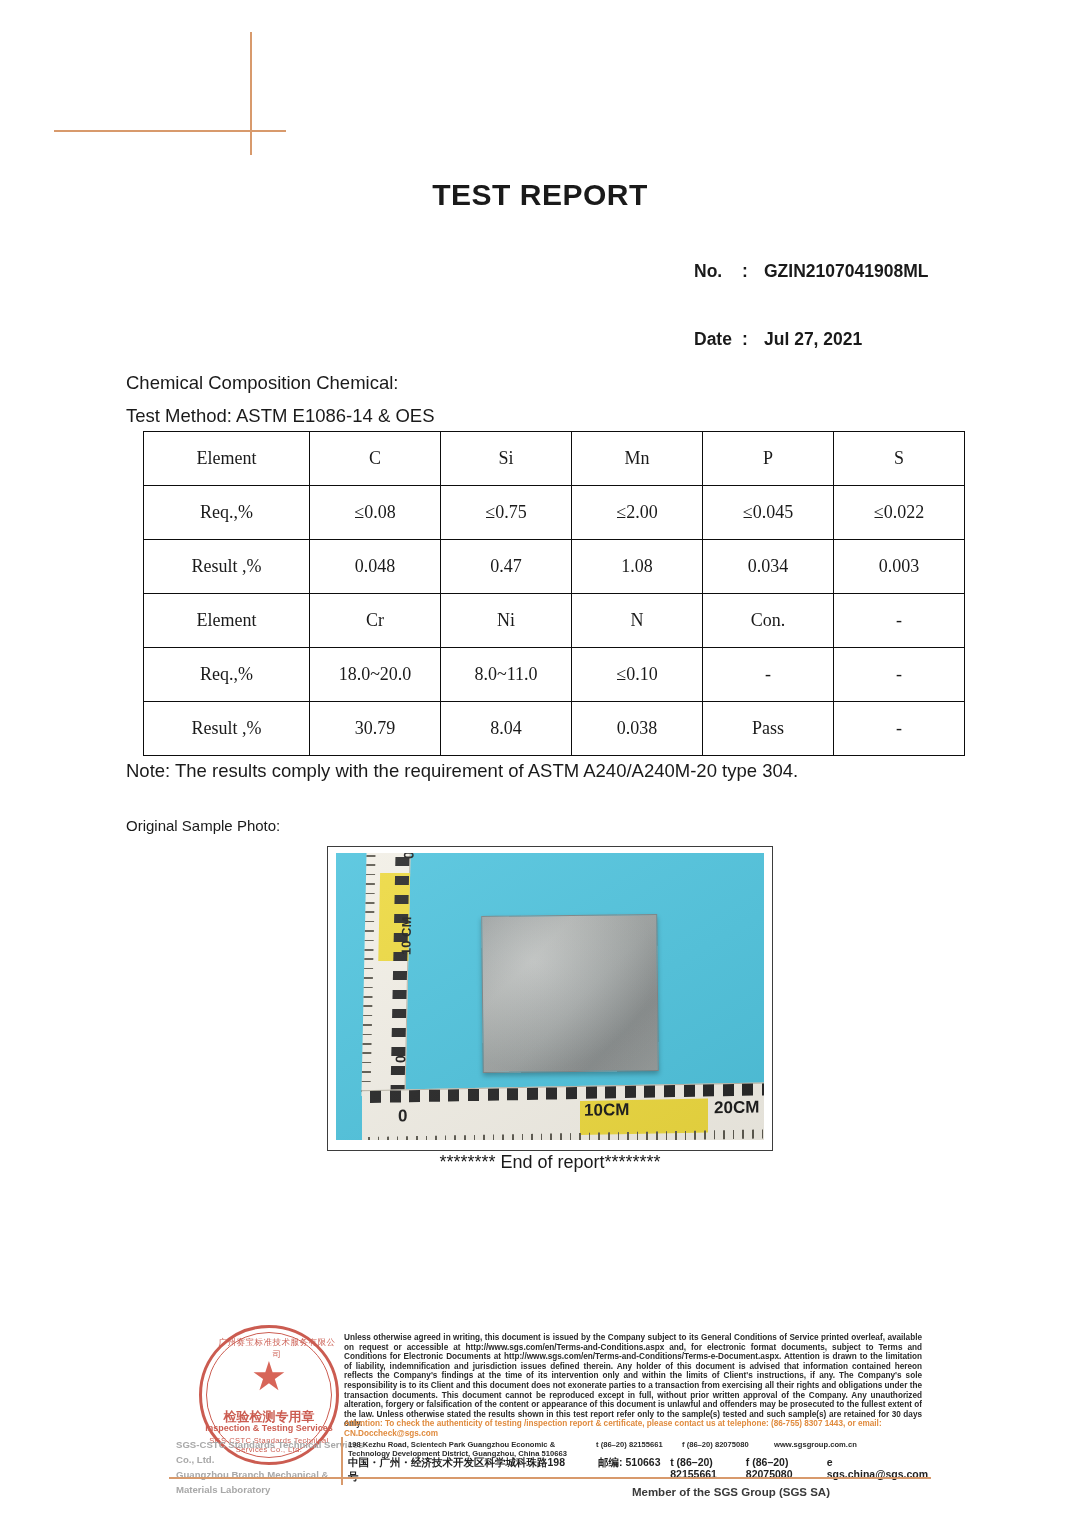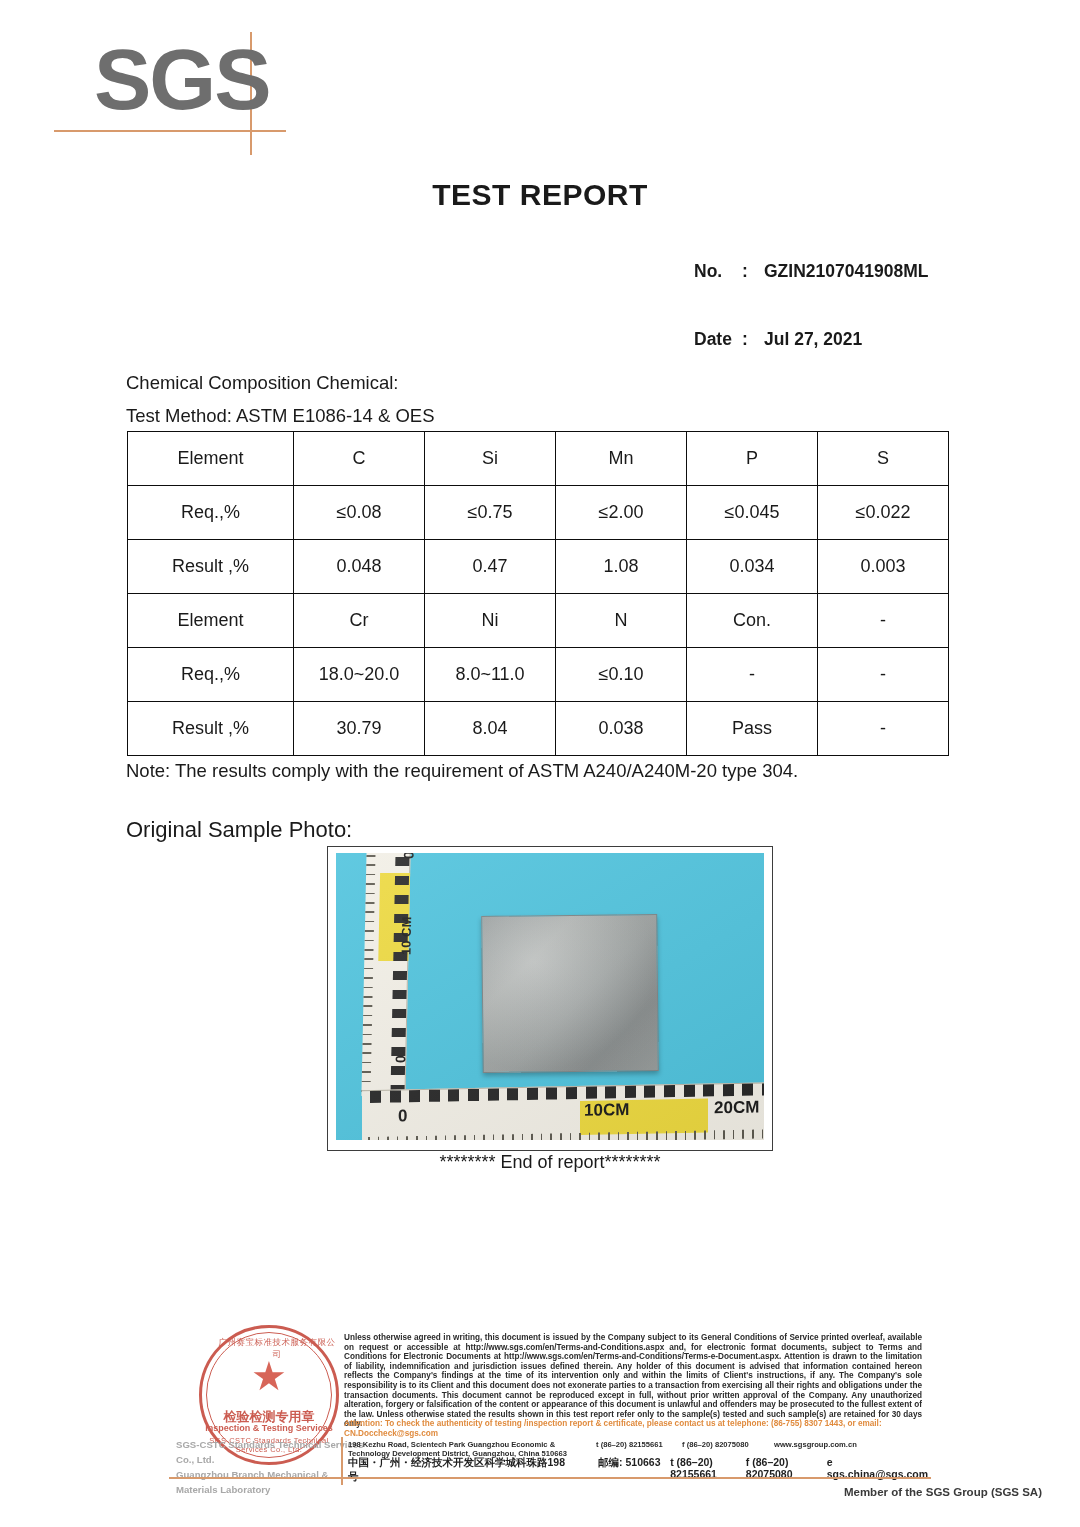--- a/index.html
+++ b/index.html
@@ -38,38 +38,39 @@
   
   #section-title {
     position:absolute; left:126px; top:372px; font-size:18.5px;
   }
   #method-line {
     position:absolute; left:126px; top:405px; font-size:18.5px;
   }
 
   
   #comp-table {
-    position:absolute; left:127px; top:431px;
+    position:absolute; left:143px; top:431px;
     border-collapse:collapse;
     table-layout:fixed;
+    font-family:Liberation Serif, serif;
   }
   #comp-table td {
     border:1.6px solid #0d0d0d;
     height:54px;
     text-align:center;
     vertical-align:middle;
     font-size:18px;
     padding:0 4px;
   }
   #comp-table td.first-col { width:166px; }
   #comp-table td.data-col { width:131px; }
 
   
   #note-line { position:absolute; left:126px; top:760px; font-size:18.5px; }
-  #photo-label { position:absolute; left:126px; top:817px; font-size:22px; }
+  #photo-label { position:absolute; left:126px; top:817px; font-size:15px; }
 
   
   #photo-frame {
     position:absolute; left:327px; top:846px;
     width:446px; height:305px;
     border:1.5px solid #3d3d3d;
     background:#ffffff;
     padding:6px 8px 10px 8px;
   }
   #photo-inner {
@@ -204,31 +205,30 @@
   }
   .addr-seg-addr { width:248px; }
   .addr-seg-post { width:82px;margin-left:32px; }
   .addr-seg-tel  { width:86px; }
   .addr-seg-fax  { width:92px; }
   .addr-seg-web  { }
   #footer-hline {
     position:absolute; left:169px; top:1477px; width:762px; height:1.6px; background:#d89a6c;
   }
   #member-line {
-    position:absolute; left:0; top:1486px; width:1042px;
+    position:absolute; left:0; top:1486px; width:830px;
     text-align:right; font-size:11.5px; font-weight:bold; color:#3a3a3a;
   }
 </style>
 </head>
 <body>
 
 <div id="logo-block">
   <div id="logo-hline"></div>
   <div id="logo-vline"></div>
-  <div id="logo-text">SGS</div>
 </div>
 
 <div id="report-title">TEST REPORT</div>
 
 <div id="meta-block">
   <div class="meta-row">
     <span class="meta-label">No.</span>
     <span class="meta-colon">:</span>
     <span class="meta-value">GZIN2107041908ML</span>
   </div>

